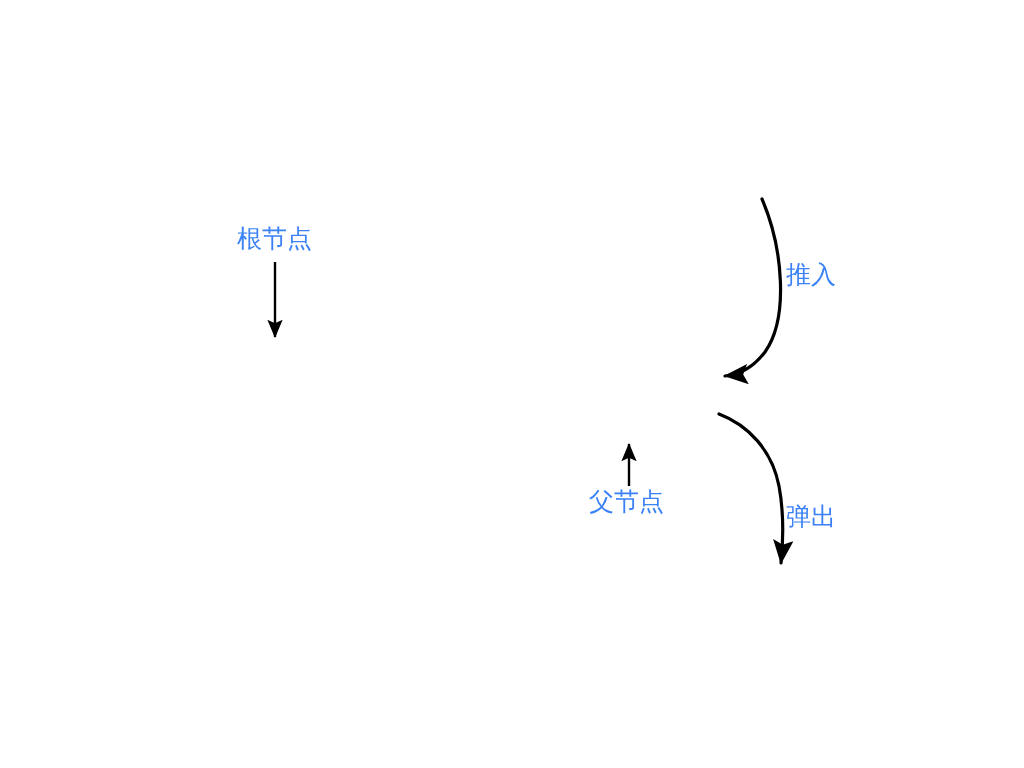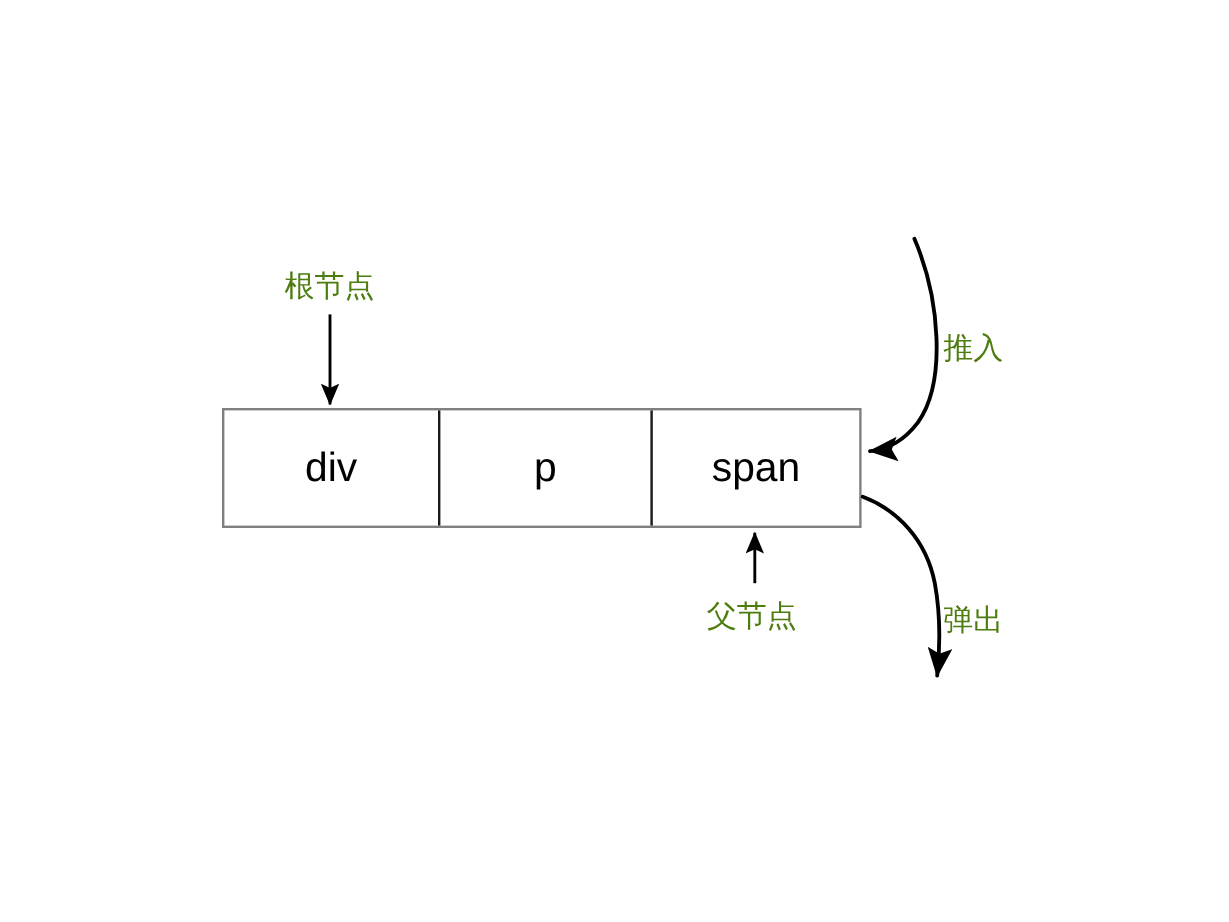--- a/index.html
+++ b/index.html
@@ -60,54 +60,43 @@
     color: #000000;
     font-family: "Liberation Sans", "DejaVu Sans", sans-serif;
   }
 
   
   .ann {
     position: absolute;
     font-size: 25px;
     line-height: 1;
     white-space: nowrap;
-    color: #4d7c0f;
+    color: #3b82f6;
     font-family: "DejaVu Sans", "Liberation Sans", sans-serif;
   }
   .ann-root   { left: 237px; top: 226px; }
-  .ann-parent { left: 589px; top: 501px; }
-  .ann-push   { left: 786px; top: 277px; }
+  .ann-parent { left: 589px; top: 489px; }
+  .ann-push   { left: 786px; top: 262px; }
   .ann-pop    { left: 786px; top: 504px; }
 
   
   #arrows {
     position: absolute;
     left: 0;
     top: 0;
     width: 1024px;
     height: 768px;
     pointer-events: none;
   }
 </style>
 </head>
 <body>
 
 <div id="canvas">
 
-  <div class="stack">
-    <div class="stack-cell cell-div">
-      <span class="cell-label">div</span>
-    </div>
-    <div class="stack-cell cell-p">
-      <span class="cell-label">p</span>
-    </div>
-    <div class="stack-cell cell-span">
-      <span class="cell-label">span</span>
-    </div>
-  </div>
 
   <div class="ann ann-root">根节点</div>
   <div class="ann ann-parent">父节点</div>
   <div class="ann ann-push">推入</div>
   <div class="ann ann-pop">弹出</div>
 
   <svg id="arrows" viewBox="0 0 1024 768">
     <defs>
       <marker id="ah" markerWidth="9" markerHeight="9" refX="7.2" refY="3.2" orient="auto" markerUnits="strokeWidth">
         <path d="M0,0 L7.6,3.2 L0,6.4 L1.5,3.2 Z" fill="#000000"></path>

